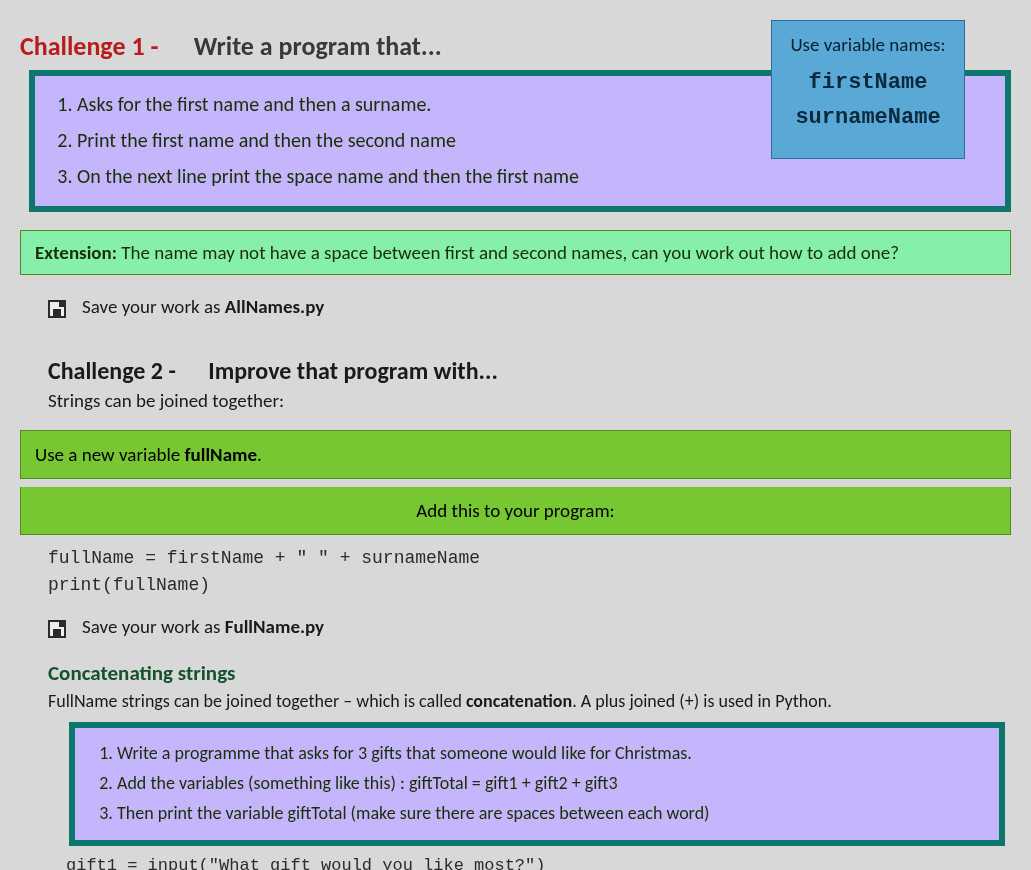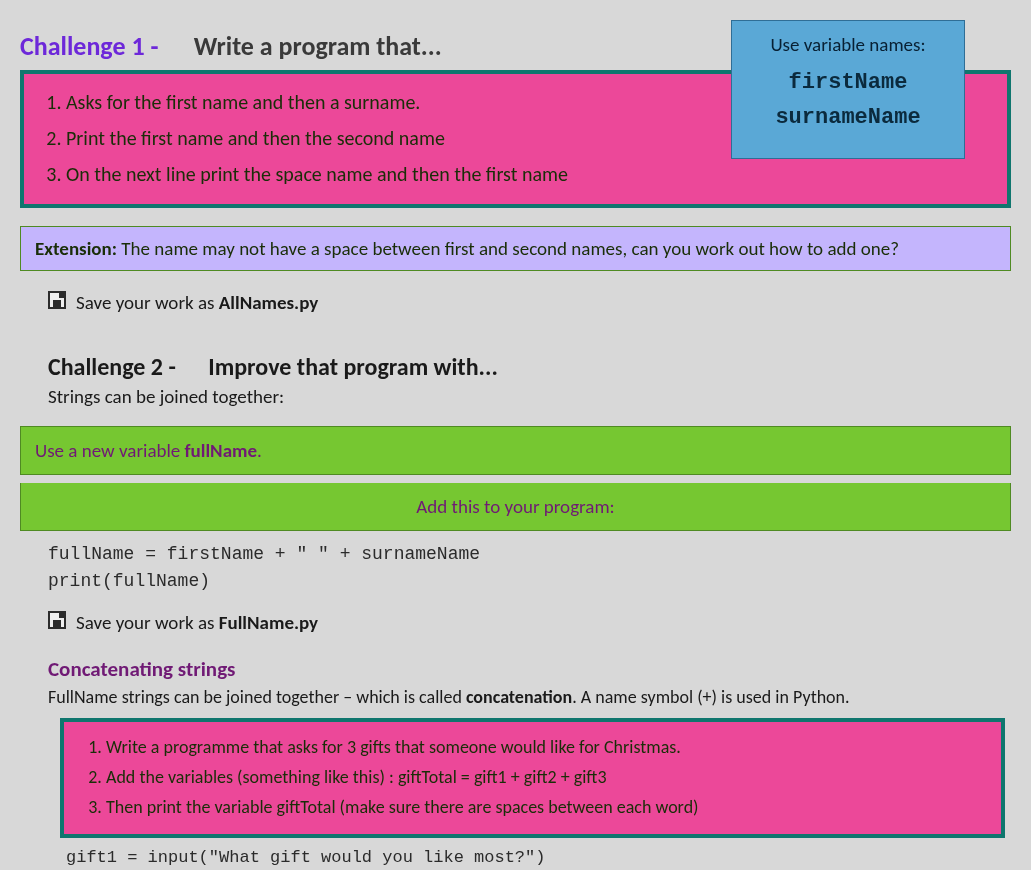--- a/index.html
+++ b/index.html
@@ -12,50 +12,51 @@
     padding: 30px 20px 0 20px;
     color: #1a1a1a;
   }
   .page { position: relative; }
   .ch-title {
     font-size: 26px;
     font-weight: bold;
     color: #3a3a3a;
     margin-bottom: 8px;
   }
-  .ch-title .lead { color: #6d28d9; }
+  .ch-title .lead { color: #b91c1c; }
   .list-green {
-    background: #ec4899;
-    border: 4px solid #0f766e;
+    background: #c4b5fd;
+    border: 6px solid #0f766e;
     padding: 10px 16px 12px 16px;
+    margin-left: 9px;
   }
   .list-green ol, .box-green ol {
     list-style: decimal;
     padding-left: 26px;
   }
   .list-green li, .box-green li {
     font-size: 20px;
     color: #1a2e08;
     padding: 6px 0;
   }
   .ext-box {
-    background: #c4b5fd;
+    background: #86efac;
     border: 1px solid #4f8a22;
     padding: 10px 14px;
     font-size: 19px;
     color: #1a2e08;
     margin: 18px 0 10px 0;
   }
   .ext-box .ext-label { font-weight: bold; }
   .save-line {
     font-size: 19px;
     padding: 10px 0 10px 28px;
     display: flex;
-    align-items: flex-start;
-    gap: 10px;
+    align-items: flex-end;
+    gap: 16px;
   }
   .disk-icon {
     display: inline-block;
     width: 18px; height: 18px;
     background: #eee;
     border: 2px solid #2b2b2b;
     position: relative;
     flex-shrink: 0;
   }
   .disk-icon::before {
@@ -70,52 +71,52 @@
     position: absolute;
     bottom: 0; left: 3px;
     width: 8px; height: 7px;
     background: #2b2b2b;
   }
   .save-line .fname { font-weight: bold; }
   .blue-hint {
     position: absolute;
     right: 46px;
     top: -10px;
-    width: 234px;
+    width: 194px;
     background: #5aa8d6;
     border: 1px solid #2f6e96;
     padding: 12px 16px 18px 16px;
     text-align: center;
     color: #082033;
     z-index: 5;
   }
   .blue-hint .hint-title { font-size: 19px; margin-bottom: 14px; }
   .blue-hint .mono { font-family: "Courier New", monospace; font-size: 22px; margin: 10px 0; font-weight: bold; color: #0b2a3d; }
   .subtitle { font-size: 19px; padding: 4px 0 10px 28px; }
   .green-instr {
     background: #76c731;
     border: 1px solid #4f8a22;
     padding: 12px 14px;
     font-size: 19px;
-    color: #701a75;
+    color: #000000;
     margin: 8px 0 0 0;
   }
   .green-instr .b { font-weight: bold; }
   .code-block {
     font-family: "Courier New", monospace;
     font-size: 18px;
     padding: 10px 0 6px 28px;
     line-height: 1.5;
     white-space: pre;
     color: #2b2b2b;
   }
   .section-head {
     font-size: 21px;
     font-weight: bold;
-    color: #701a75;
+    color: #14532d;
     padding: 12px 0 2px 28px;
   }
   .para { font-size: 18px; padding: 2px 28px 10px 28px; }
   .para .b { font-weight: bold; text-align: center; }
   .inner-block { margin-left: 40px; margin-right: 6px; }
   .inner-block .list-green li { font-size: 18px; padding: 4px 0; }
   .code-sm {
     font-family: "Courier New", monospace;
     font-size: 17px;
     padding: 8px 0 2px 46px;
@@ -187,21 +188,21 @@
       <span class="disk-icon"></span>
       <span>
         <span>Save your work as </span><span class="fname">FullName.py</span>
       </span>
     </div>
   </div>
 
   <div>
     <div class="section-head">Concatenating strings</div>
     <div class="para">
-      <span>FullName strings can be joined together – which is called </span><span class="b">concatenation</span><span>. A name symbol (+) is used in Python.</span>
+      <span>FullName strings can be joined together – which is called </span><span class="b">concatenation</span><span>. A plus joined (+) is used in Python.</span>
     </div>
 
     <div class="inner-block">
       <div class="list-green">
         <ol>
           <li>Write a programme that asks for 3 gifts that someone would like for Christmas.</li>
           <li>Add the variables (something like this) : giftTotal = gift1 + gift2 + gift3</li>
           <li>Then print the variable giftTotal (make sure there are spaces between each word)</li>
         </ol>
       </div>

